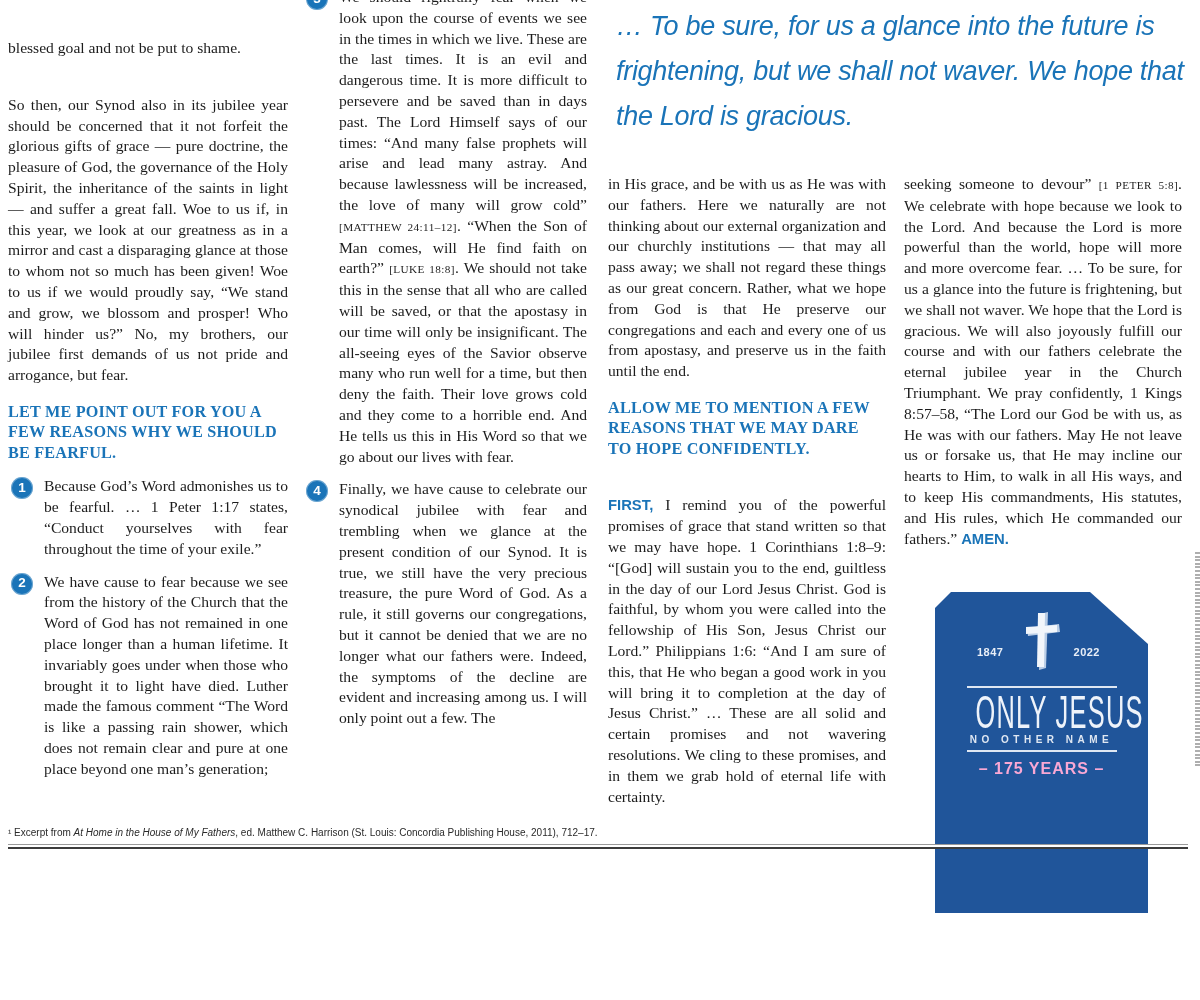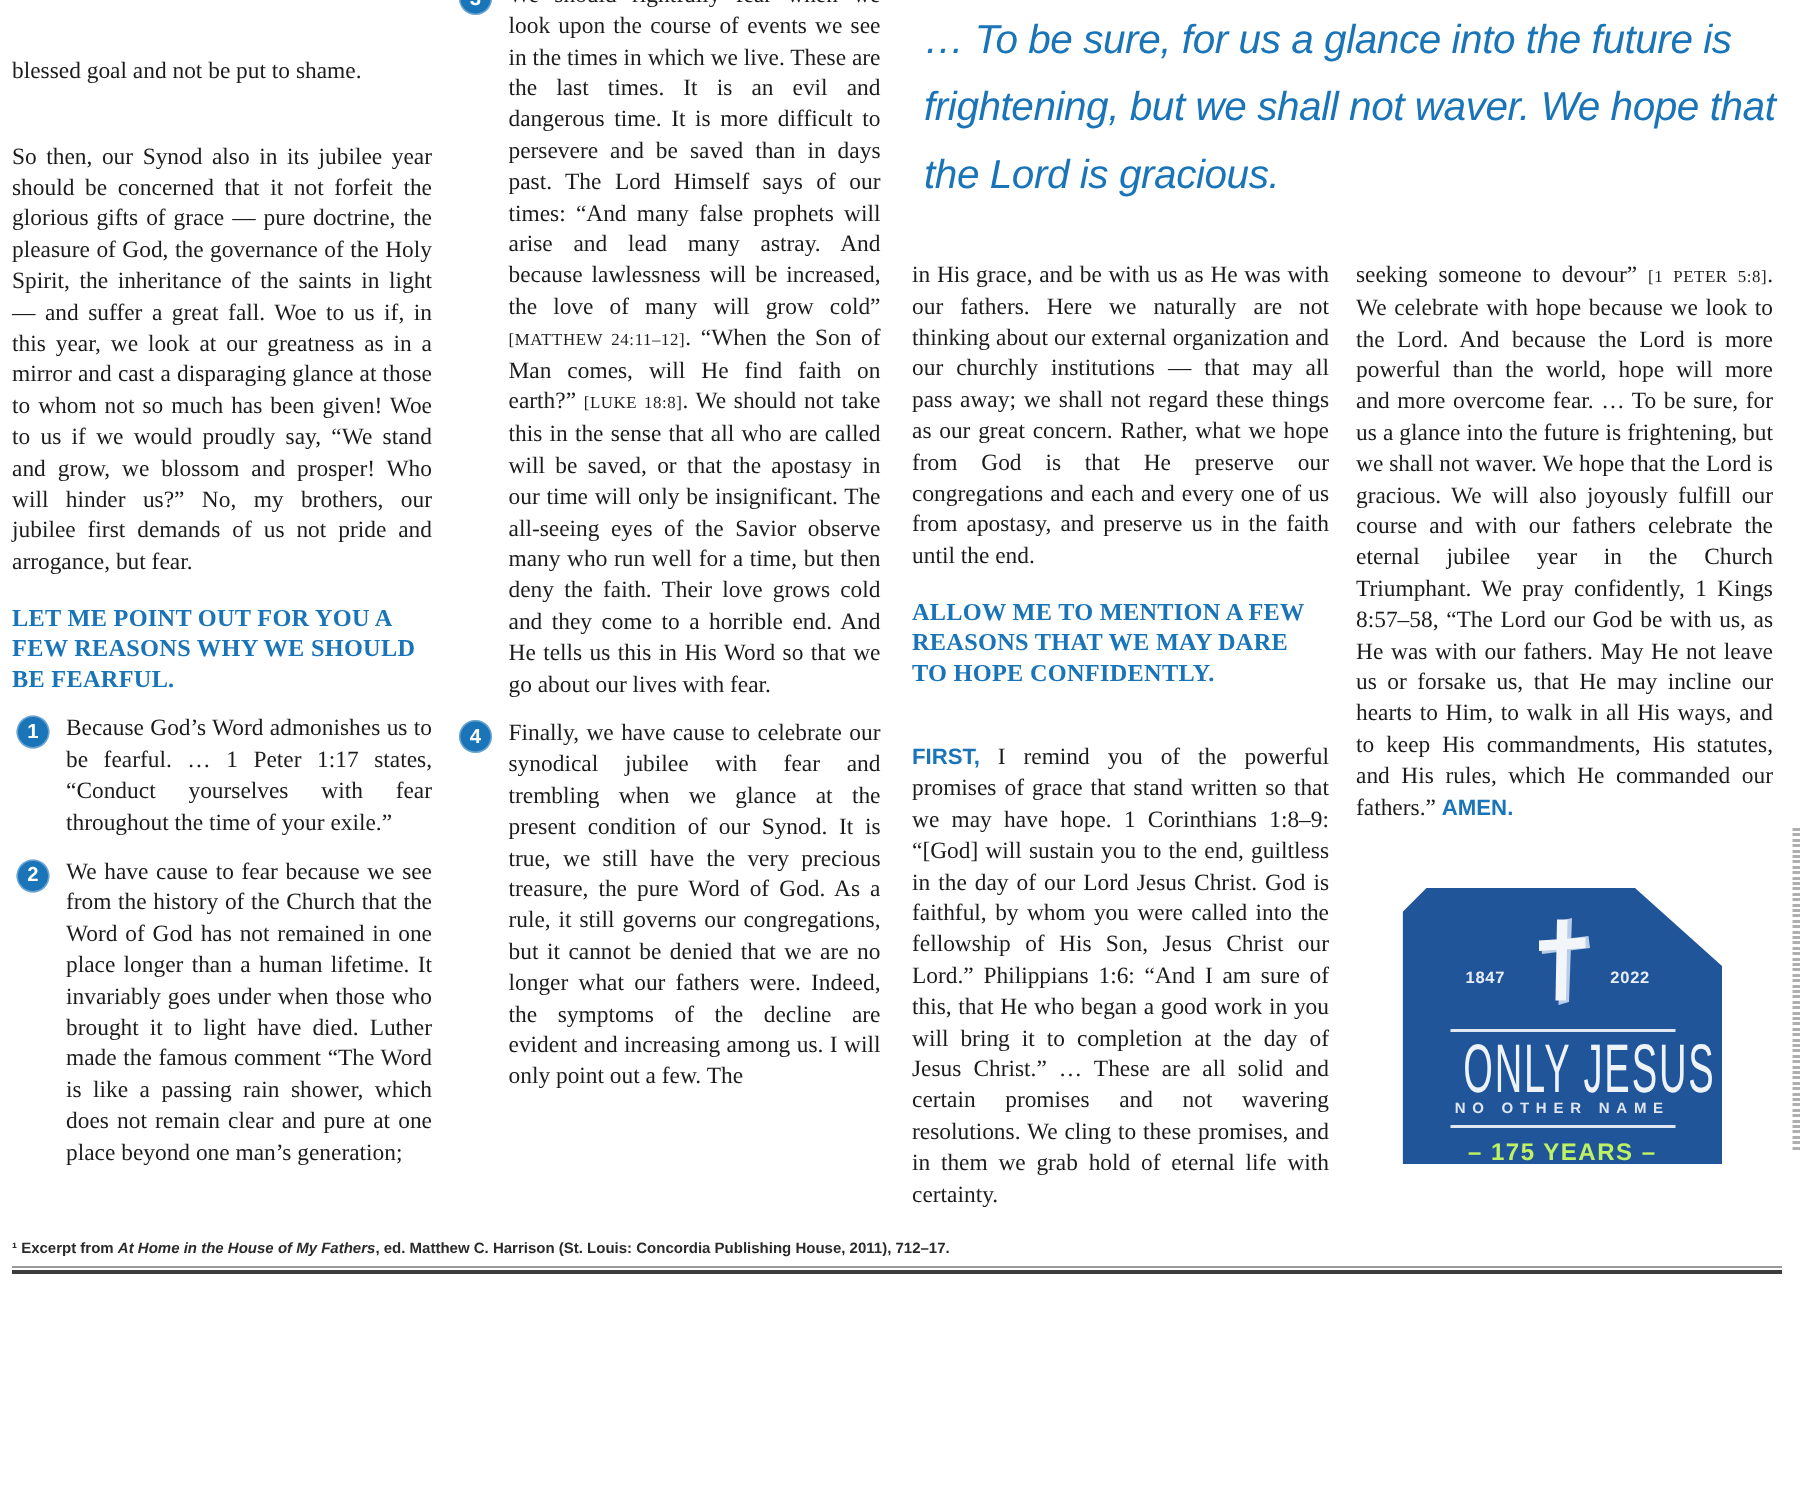--- a/index.html
+++ b/index.html
@@ -36,40 +36,40 @@
   .seg-i{font-style:italic;}
   .seg-cite{font-size:.72em;letter-spacing:.4px;}
   .seg-lead{font-family:"Liberation Sans",sans-serif;font-weight:bold;color:var(--accent);font-size:.95em;}
   .pull-quote{
     position:absolute;left:616px;top:4px;width:575px;
     font-family:"Liberation Sans",sans-serif;font-style:italic;font-weight:500;
     color:var(--accent);font-size:27px;line-height:45px;letter-spacing:-.3px;
   }
   
   .badge{
-    position:absolute;left:935px;top:592px;width:213px;height:184px;
+    position:absolute;left:935px;top:592px;width:213px;height:321px;
     background:var(--badge);color:#fff;
     clip-path:polygon(0 16px,16px 0,calc(100% - 58px) 0,100% 52px,100% 100%,0 100%);
     font-family:"Liberation Sans",sans-serif;text-align:center;
   }
   .badge-top{position:relative;height:90px;}
   .badge-cross{position:absolute;left:50%;transform:translateX(-50%);top:18px;}
   .badge-year{position:absolute;top:54px;font-size:11px;font-weight:bold;letter-spacing:.5px;color:#e8eef7;}
   .badge-year.left{left:42px;}
   .badge-year.right{right:48px;}
   .badge-rule{width:150px;height:2px;background:#dfe7f2;margin:4px auto 2px auto;}
   .badge-title{
     font-size:41px;font-weight:400;letter-spacing:2px;color:#eef3fa;
     transform:scale(.62,1.12);transform-origin:center;white-space:nowrap;line-height:44px;
   }
   .badge-subtitle{font-size:10px;font-weight:bold;letter-spacing:4.5px;color:#dfe7f2;margin:0 0 5px 0;}
-  .badge-anniv{font-size:16px;font-weight:bold;letter-spacing:1px;color:#bef264;margin-top:8px;}
+  .badge-anniv{font-size:16px;font-weight:bold;letter-spacing:1px;color:#f9a8d4;margin-top:8px;}
   .footnote{
     position:absolute;left:8px;top:827px;width:900px;
-    font-family:"Liberation Sans",sans-serif;font-size:10px;color:#2a2a2a;text-align:left;font-weight:bold;
+    font-family:"Liberation Sans",sans-serif;font-size:10px;color:#2a2a2a;text-align:left;
   }
   .bottom-rule{
     position:absolute;left:8px;top:844px;width:1180px;height:6px;z-index:5;
     background:linear-gradient(to bottom,#9a9a9a 0 1.5px,#ffffff 1.5px 3px,#3c3c3c 3px 5.5px,transparent 5.5px);
   }
   .vertical-credit{
     position:absolute;right:0;top:552px;width:5px;height:215px;opacity:.55;
     background:repeating-linear-gradient(to bottom,#6d6d6d 0 2px,transparent 2px 3.6px);
   }
 </style>

